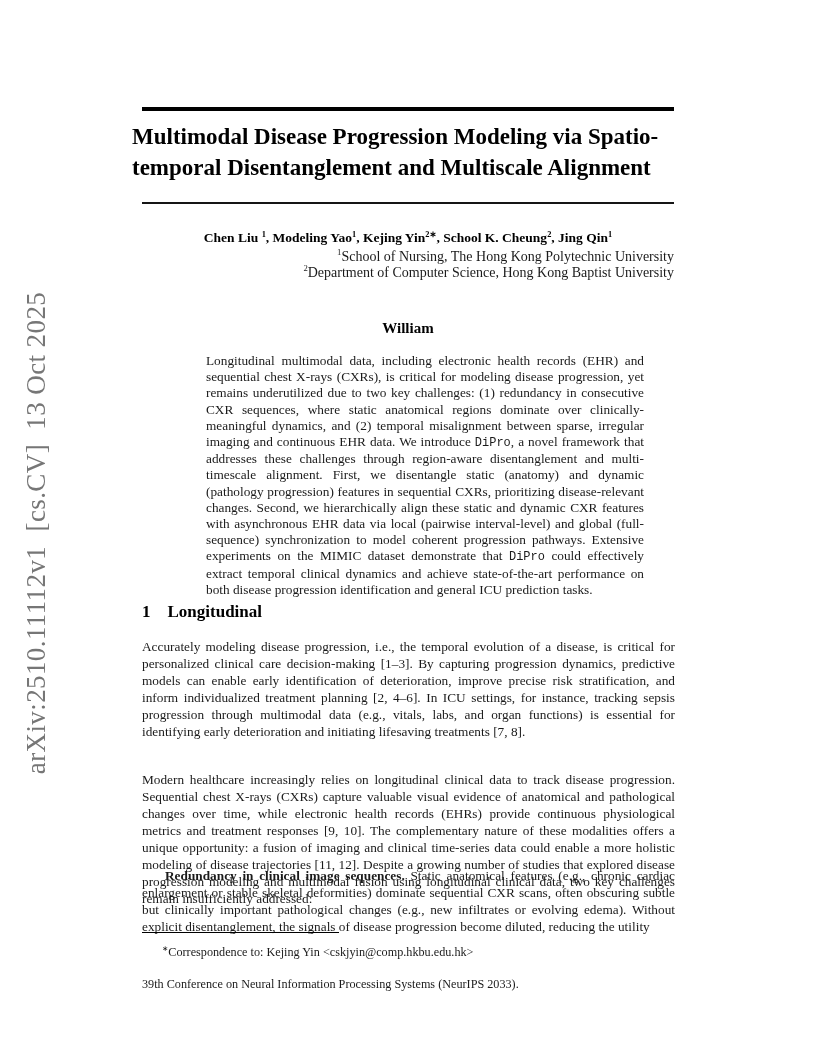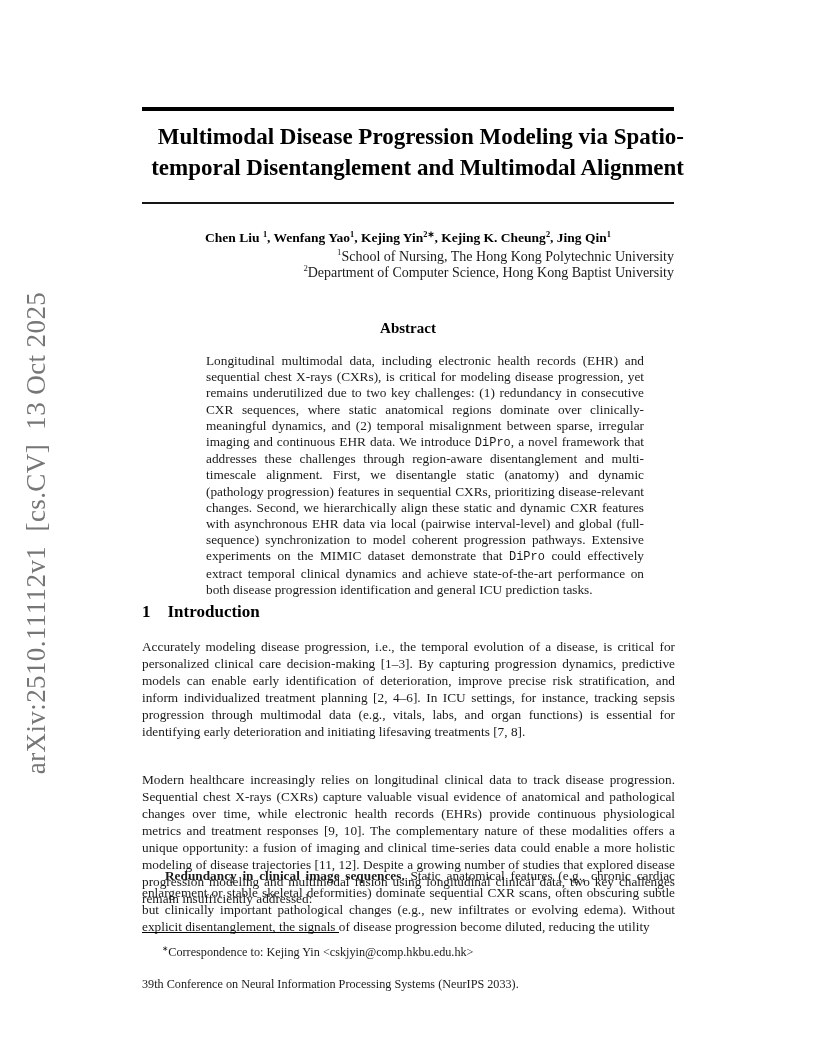--- a/index.html
+++ b/index.html
@@ -19,21 +19,21 @@
     color:#767676;
     white-space:pre;
     letter-spacing:0.4px;
   }
   .rule-thick {
     position:absolute; left:142px; top:107px;
     width:532px; height:4px; background:#000;
   }
   .title {
     position:absolute; left:132px; top:121px; width:552px;
-    margin:0; text-align:right;
+    margin:0; text-align:left;
     font-size:23px; line-height:31px; font-weight:bold; color:#000;
   }
   .rule-thin {
     position:absolute; left:142px; top:202px;
     width:532px; height:2px; background:#151515;
   }
   .authors {
     position:absolute; left:142px; top:230px; width:532px;
     text-align:center; font-size:13.5px; font-weight:bold; color:#000;
   }
@@ -83,38 +83,38 @@
 <body>
 
 <div class="page">
 
   <div class="arxiv-stamp">arXiv:2510.11112v1  [cs.CV]  13 Oct 2025</div>
 
   <div class="rule-thick"></div>
 
   <h1 class="title">
     <div>Multimodal Disease Progression Modeling via Spatio-</div>
-    <div>temporal Disentanglement and Multimodal Alignment</div>
+    <div>temporal Disentanglement and Multiscale Alignment</div>
   </h1>
 
   <div class="rule-thin"></div>
 
-  <div class="authors"><span>Chen Liu </span><sup>1</sup><span>,  Wenfang Yao</span><sup>1</sup><span>, Kejing Yin</span><sup>2∗</sup><span>, Kejing K. Cheung</span><sup>2</sup><span>, Jing Qin</span><sup>1</sup></div>
+  <div class="authors"><span>Chen Liu </span><sup>1</sup><span>,  Modeling Yao</span><sup>1</sup><span>, Kejing Yin</span><sup>2∗</sup><span>, School K. Cheung</span><sup>2</sup><span>, Jing Qin</span><sup>1</sup></div>
 
   <div class="affils">
     <div><sup>1</sup><span>School of Nursing, The Hong Kong Polytechnic University</span></div>
     <div><sup>2</sup><span>Department of Computer Science, Hong Kong Baptist University</span></div>
   </div>
 
-  <h2 class="abstract-heading">Abstract</h2>
+  <h2 class="abstract-heading">William</h2>
 
   <p class="abstract-body"><span>Longitudinal multimodal data, including electronic health records (EHR) and sequential chest X-rays (CXRs), is critical for modeling disease progression, yet remains underutilized due to two key challenges: (1) redundancy in consecutive CXR sequences, where static anatomical regions dominate over clinically-meaningful dynamics, and (2) temporal misalignment between sparse, irregular imaging and continuous EHR data. We introduce </span><span class="mono">DiPro</span><span>, a novel framework that addresses these challenges through region-aware disentanglement and multi-timescale alignment. First, we disentangle static (anatomy) and dynamic (pathology progression) features in sequential CXRs, prioritizing disease-relevant changes. Second, we hierarchically align these static and dynamic CXR features with asynchronous EHR data via local (pairwise interval-level) and global (full-sequence) synchronization to model coherent progression pathways. Extensive experiments on the MIMIC dataset demonstrate that </span><span class="mono">DiPro</span><span> could effectively extract temporal clinical dynamics and achieve state-of-the-art performance on both disease progression identification and general ICU prediction tasks.</span></p>
 
   <h3 class="section-heading">
-    <span class="section-number">1</span><span>Introduction</span>
+    <span class="section-number">1</span><span>Longitudinal</span>
   </h3>
 
   <p class="para p1">Accurately modeling disease progression, i.e., the temporal evolution of a disease, is critical for personalized clinical care decision-making [1–3]. By capturing progression dynamics, predictive models can enable early identification of deterioration, improve precise risk stratification, and inform individualized treatment planning [2, 4–6]. In ICU settings, for instance, tracking sepsis progression through multimodal data (e.g., vitals, labs, and organ functions) is essential for identifying early deterioration and initiating lifesaving treatments [7, 8].</p>
 
   <p class="para p2">Modern healthcare increasingly relies on longitudinal clinical data to track disease progression. Sequential chest X-rays (CXRs) capture valuable visual evidence of anatomical and pathological changes over time, while electronic health records (EHRs) provide continuous physiological metrics and treatment responses [9, 10]. The complementary nature of these modalities offers a unique opportunity: a fusion of imaging and clinical time-series data could enable a more holistic modeling of disease trajectories [11, 12]. Despite a growing number of studies that explored disease progression modeling and multimodal fusion using longitudinal clinical data, two key challenges remain insufficiently addressed:</p>
 
   <p class="para p3"><span class="bold">Redundancy in clinical image sequences.</span><span>   Static anatomical features (e.g., chronic cardiac enlargement or stable skeletal deformities) dominate sequential CXR scans, often obscuring subtle but clinically important pathological changes (e.g., new infiltrates or evolving edema). Without explicit disentanglement, the signals of disease progression become diluted, reducing the utility</span></p>
 
   <div class="footnote-rule"></div>
 

